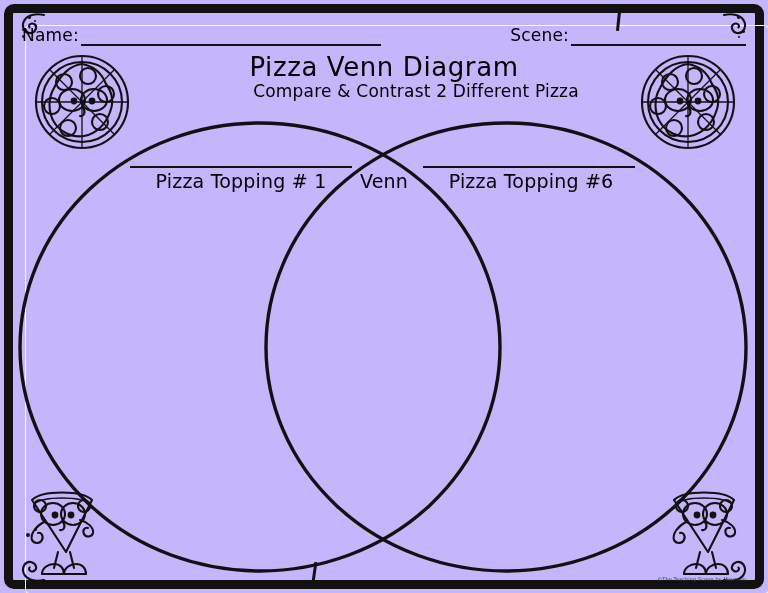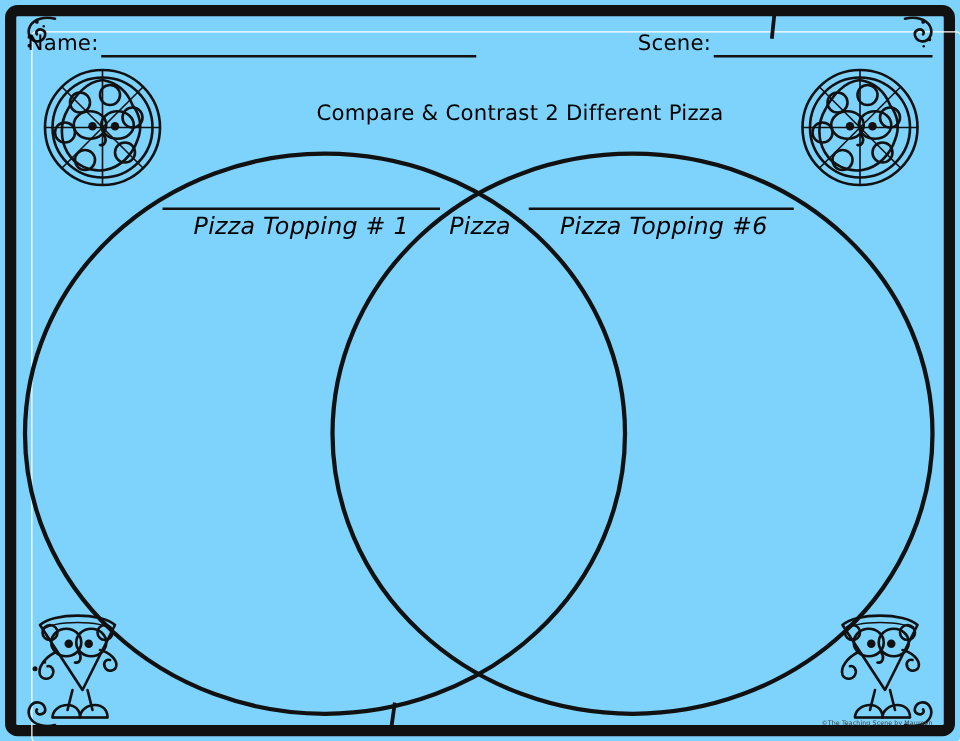--- a/index.html
+++ b/index.html
@@ -5,21 +5,21 @@
 <style>
   html, body {
     margin: 0;
     padding: 0;
     background: #ffffff;
   }
   #page {
     position: relative;
     width: 768px;
     height: 593px;
-    background: #7dd3fc;
+    background: #c4b5fd;
     overflow: hidden;
     font-family: "DejaVu Sans", sans-serif;
     color: #000000;
   }
 
   
   .frame {
     position: absolute;
     left: 4px;
     top: 4px;
@@ -142,21 +142,20 @@
   }
 
   
   .vlabel {
     position: absolute;
     text-align: center;
     font-size: 19px;
     letter-spacing: .2px;
     white-space: nowrap;
     font-family: "DejaVu Sans", sans-serif;
-    font-style: italic;
   }
   .vrule {
     position: absolute;
     border-bottom: 2px solid #111111;
     height: 0;
   }
   .label-left  { left: 128px; top: 170px; width: 226px; }
   .rule-left   { left: 130px; top: 166px; width: 222px; }
   .label-both  { left: 345px; top: 170px; width: 78px; }
   .label-right { left: 418px; top: 170px; width: 226px; }
@@ -238,32 +237,33 @@
       <span class="nd-label">Name:</span>
       <span class="nd-rule name-rule"></span>
     </div>
     <div class="nd-spacer"></div>
     <div class="nd-group">
       <span class="nd-label">Scene:</span>
       <span class="nd-rule date-rule"></span>
     </div>
   </div>
 
+  <div class="title">Pizza Venn Diagram</div>
   <div class="subtitle">Compare &amp; Contrast 2 Different Pizza</div>
 
   <svg class="venn" viewBox="0 0 768 593">
     <ellipse class="venn-circle" cx="260" cy="347" rx="240" ry="224"></ellipse>
     <ellipse class="venn-circle" cx="506" cy="347" rx="240" ry="224"></ellipse>
   </svg>
 
   <div class="vrule rule-left"></div>
   <div class="vrule rule-right"></div>
 
   <div class="vlabel label-left">Pizza Topping #  1</div>
-  <div class="vlabel label-both">Pizza</div>
+  <div class="vlabel label-both">Venn</div>
   <div class="vlabel label-right">Pizza Topping #6</div>
 
   <div class="art pizza-tl">
     <svg viewBox="0 0 108 108">
       <circle class="ink" cx="54" cy="54" r="46"></circle>
       <circle class="ink" cx="54" cy="54" r="40"></circle>
       <path class="ink-thin" d="M8 54 H100 M54 8 V100 M22 22 L86 86 M86 22 L22 86"></path>
       <path class="ink" d="M54 16 C66 18 74 26 78 36 C84 44 86 54 82 64 C78 76 68 86 56 88 C44 90 32 84 26 74 C20 64 20 50 26 40 C32 28 42 17 54 16 Z"></path>
       <circle class="ink" cx="36" cy="34" r="8"></circle>
       <circle class="ink" cx="60" cy="28" r="8"></circle>

